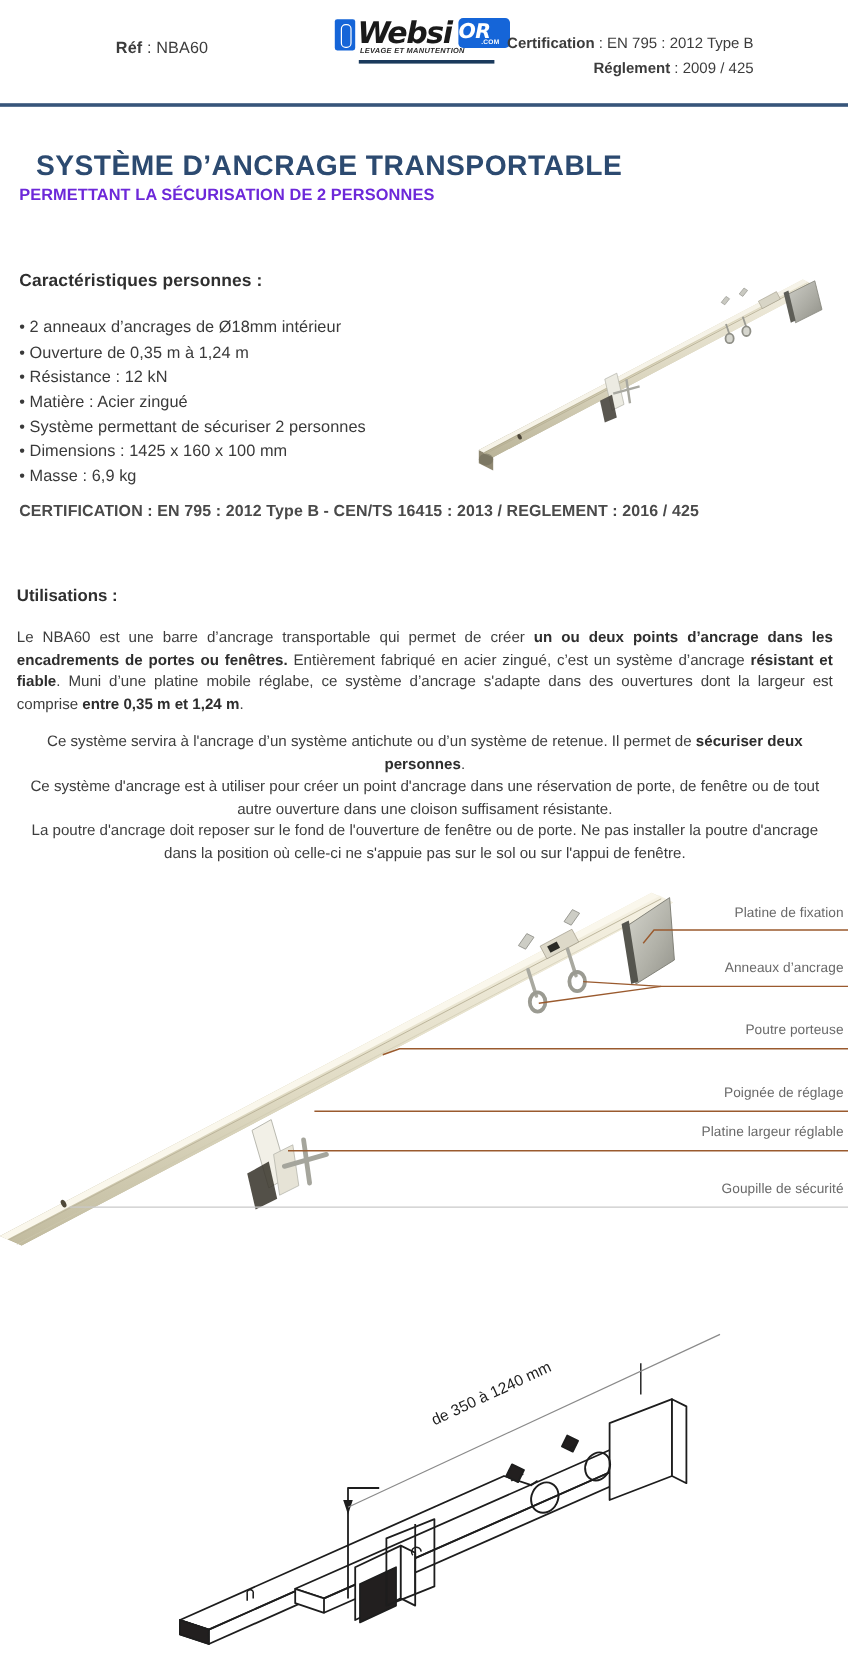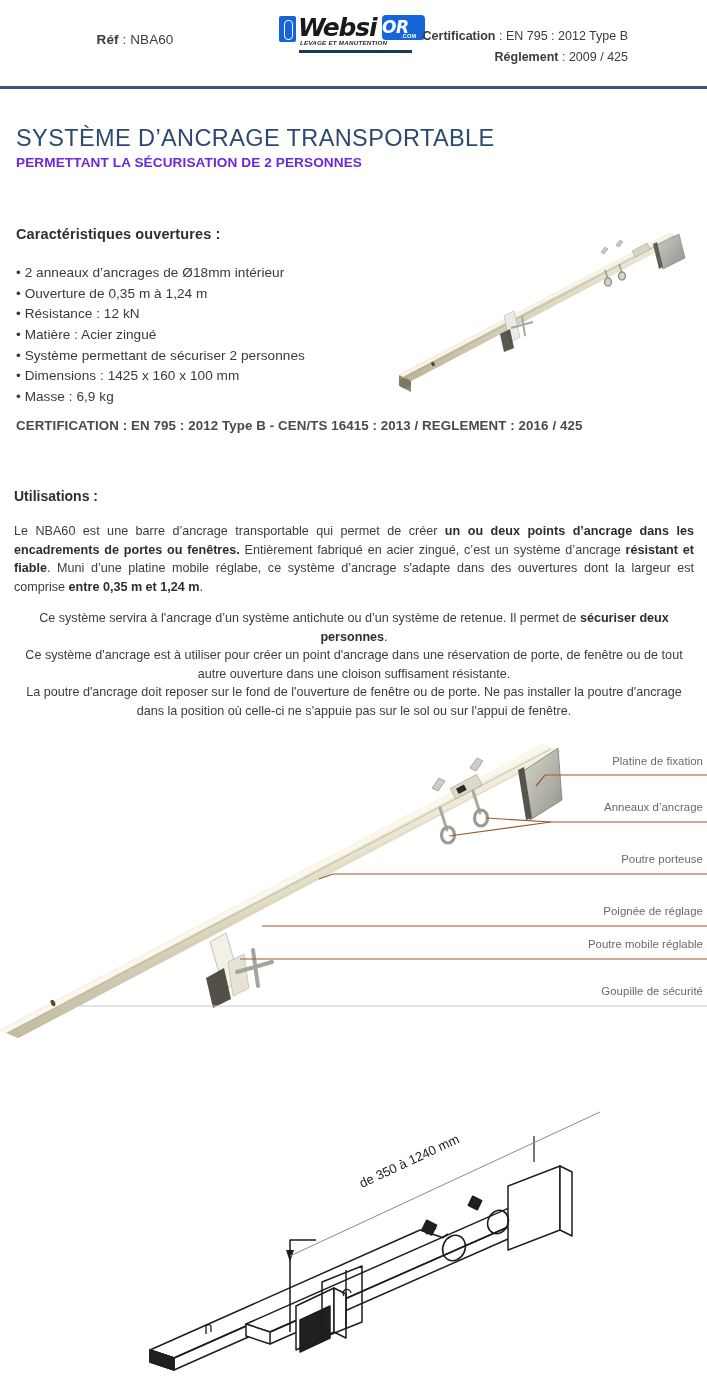--- a/index.html
+++ b/index.html
@@ -115,24 +115,25 @@
     position: absolute;
     left: 0; top: 86px;
     width: 707px; height: 3px;
     background: #37557a;
   }
 
   
   .title-wrap { position: absolute; left: 16px; top: 126px; }
   .main-title {
     font-size: 23.5px;
-    font-weight: normal;
+    font-weight: bold;
     color: #2c4a70;
     letter-spacing: 0.4px;
     line-height: 1.05;
+    margin-left: 14px;
   }
   .sub-title {
     margin-top: 4px;
     font-size: 13.6px;
     font-weight: bold;
     color: #6d28d9;
     letter-spacing: 0.1px;
   }
 
   
@@ -243,21 +244,21 @@
 
   <div class="header-rule"></div>
 </div>
 
 <div class="title-wrap">
   <div class="main-title">SYSTÈME D’ANCRAGE TRANSPORTABLE</div>
   <div class="sub-title">PERMETTANT LA SÉCURISATION DE 2 PERSONNES</div>
 </div>
 
 <div class="specs">
-  <div class="specs-heading">Caractéristiques ouvertures :</div>
+  <div class="specs-heading">Caractéristiques personnes :</div>
   <ul class="specs-list">
     <li>2 anneaux d’ancrages de Ø18mm intérieur</li>
     <li>Ouverture de 0,35 m à 1,24 m</li>
     <li>Résistance : 12 kN</li>
     <li>Matière : Acier zingué</li>
     <li>Système permettant de sécuriser 2 personnes</li>
     <li>Dimensions : 1425 x 160 x 100 mm</li>
     <li>Masse : 6,9 kg</li>
   </ul>
 </div>
@@ -399,21 +400,21 @@
 
     <path d="M707,219 L240,219" stroke="#9a5a2e" stroke-width="1.2" fill="none"></path>
 
     <path d="M707,266 L58,266" stroke="#c9c9c9" stroke-width="1.1" fill="none"></path>
   </svg>
 
   <div class="callout" style="top:15px;">Platine de fixation</div>
   <div class="callout" style="top:61px;">Anneaux d’ancrage</div>
   <div class="callout" style="top:113px;">Poutre porteuse</div>
   <div class="callout" style="top:165px;">Poignée de réglage</div>
-  <div class="callout" style="top:198px;">Poutre mobile réglable</div>
+  <div class="callout" style="top:198px;">Platine largeur réglable</div>
   <div class="callout" style="top:245px;">Goupille de sécurité</div>
 </div>
 
 <div class="linedrawing">
   <svg width="707" height="320" viewBox="0 0 707 320">
     <g stroke="#1d1d1d" fill="none" stroke-width="1.5" stroke-linejoin="round">
 
       <path d="M150,280 L420,160 L444,168 L174,288 Z" fill="#ffffff"></path>
 
       <path d="M150,280 L174,288 L174,300 L150,292 Z" fill="#ffffff"></path>

